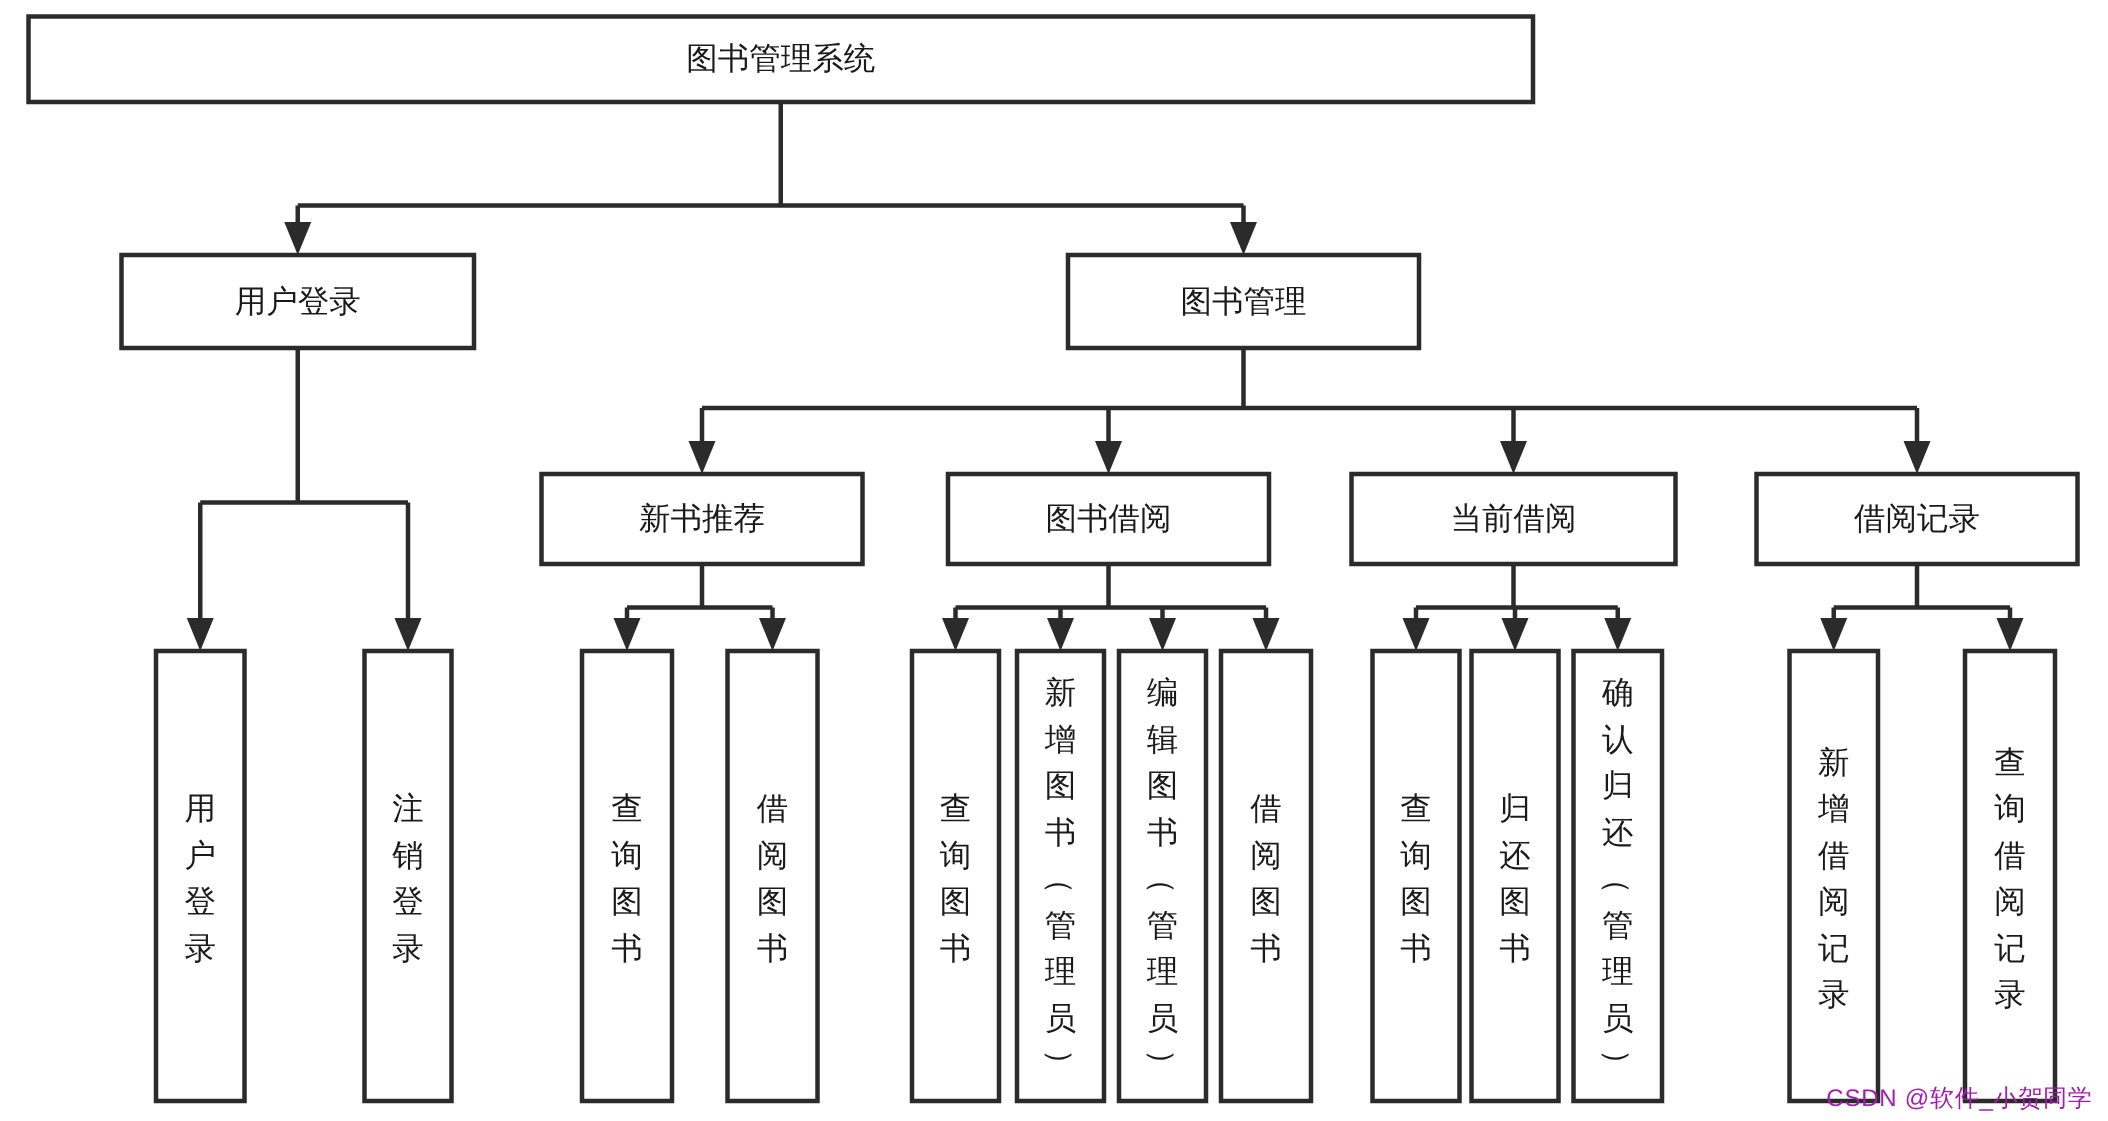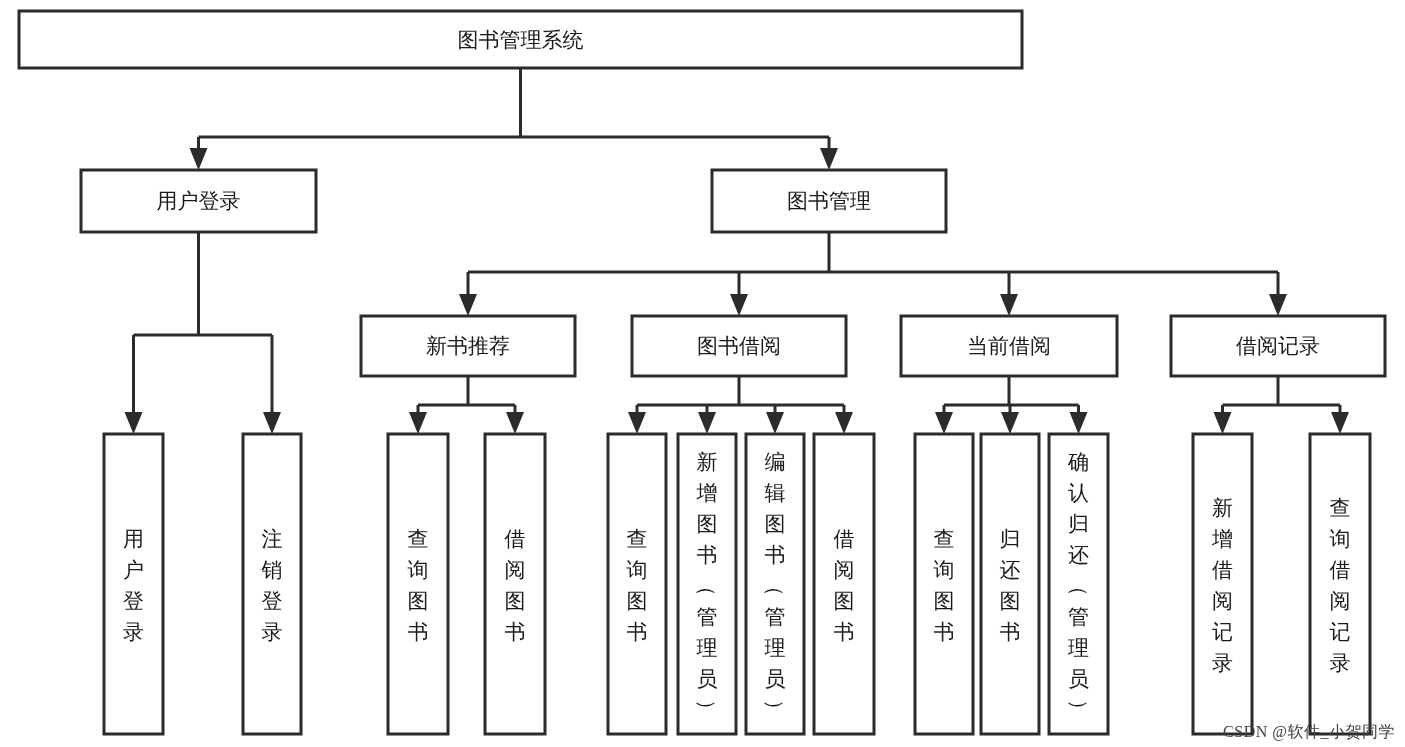--- a/index.html
+++ b/index.html
@@ -53,23 +53,23 @@
   .node-label-v {
     font-family: "DejaVu Sans", "Liberation Sans", sans-serif;
     font-size: 21px;
     fill: #1a1a1a;
     text-anchor: middle;
   }
   .watermark {
     position: absolute;
     right: 10px;
     bottom: 4px;
-    font-family: Liberation Serif, serif;
+    font-family: Liberation Sans, sans-serif;
     font-size: 16px;
-    color: #404040;
+    color: #a21caf;
     white-space: nowrap;
     letter-spacing: 0.5px;
     pointer-events: none;
   }
 </style>
 </head>
 <body>
 
 <div id="diagram-root">
   <svg id="tree-svg" viewBox="0 0 1405 747" xmlns="http://www.w3.org/2000/svg">

